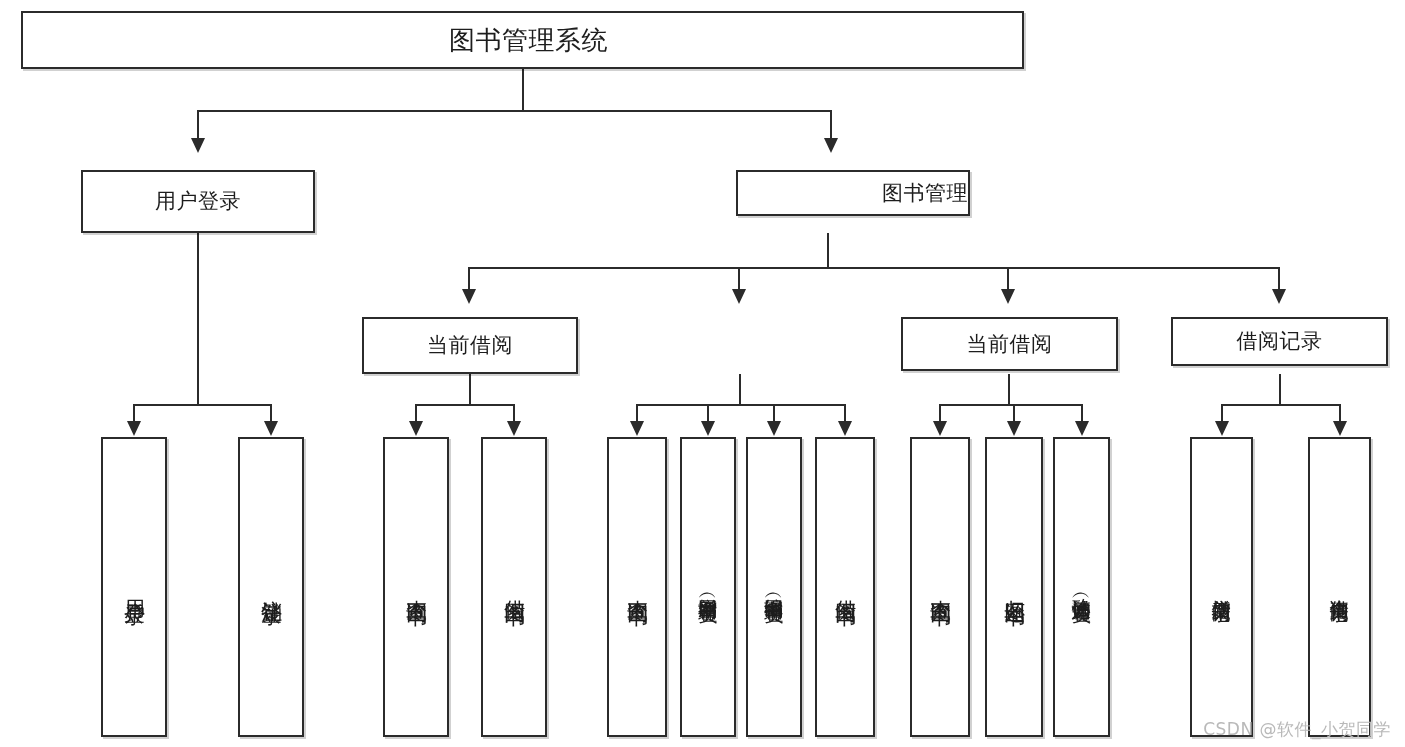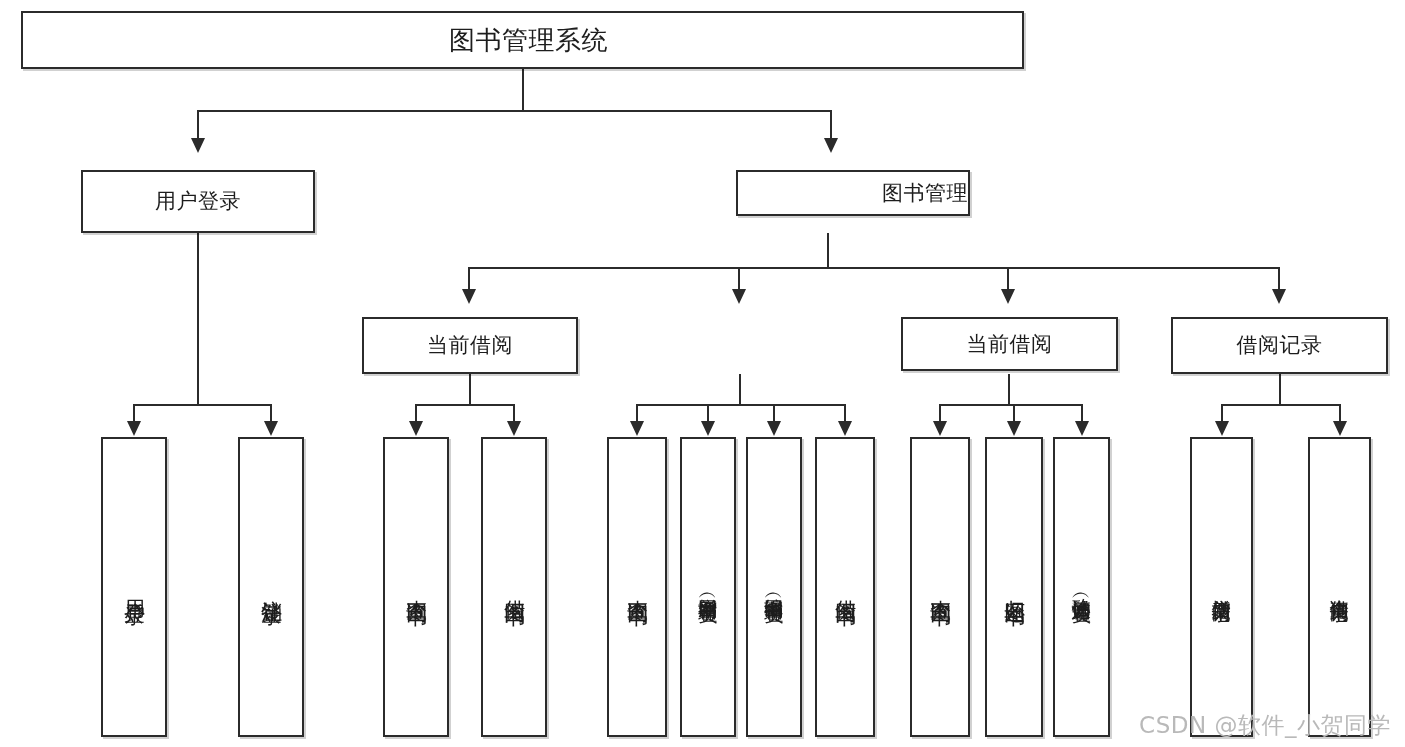--- a/index.html
+++ b/index.html
@@ -83,21 +83,21 @@
     border-right: 7px solid transparent;
     border-top: 15px solid #2b2b2b;
     z-index: 2;
   }
 
   
   #watermark {
     position: absolute;
     right: 14px;
     bottom: 6px;
-    font-size: 23px;
+    font-size: 17px;
     color: #b9b9b9;
     white-space: nowrap;
     z-index: 6;
     letter-spacing: 0.5px;
   }
 </style>
 </head>
 <body>
 
 <div id="canvas">
@@ -175,21 +175,21 @@
 
   <div class="node horiz" style="left:362px; top:317px; width:216px; height:57px;">
     <span class="label">当前借阅</span>
   </div>
 
 
   <div class="node horiz" style="left:901px; top:317px; width:217px; height:54px;">
     <span class="label">当前借阅</span>
   </div>
 
-  <div class="node horiz" style="left:1171px; top:317px; width:217px; height:57px;">
+  <div class="node horiz" style="left:1171px; top:317px; width:217px; height:49px;">
     <span class="label">借阅记录</span>
   </div>
 
   <div class="node vert" style="left:101px; top:437px; width:66px; height:300px;">
     <span class="label">用户登录</span>
   </div>
 
   <div class="node vert" style="left:238px; top:437px; width:66px; height:300px;">
     <span class="label">注销登录</span>
   </div>

